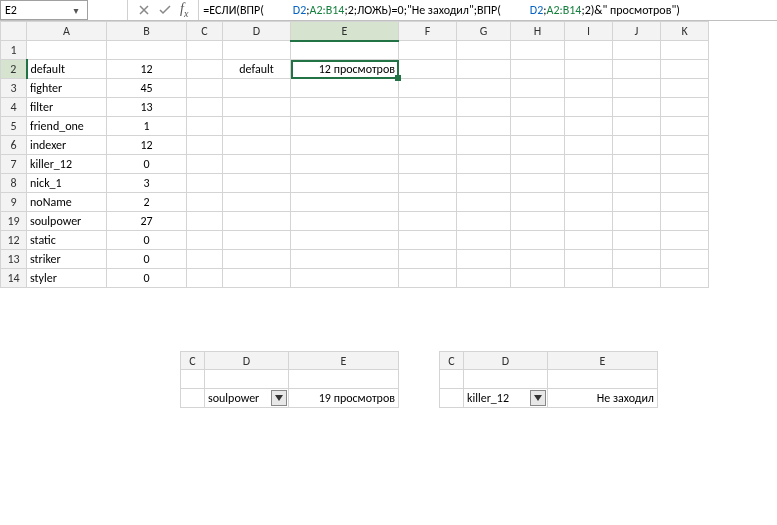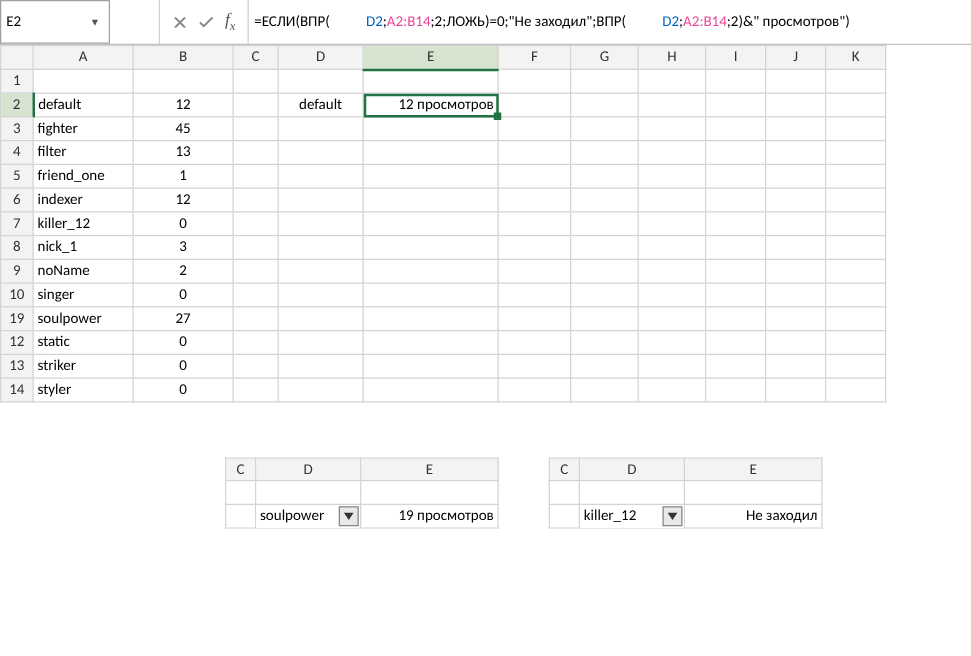--- a/index.html
+++ b/index.html
@@ -7,21 +7,21 @@
     margin: 0;
     font-family: Calibri, Arial, sans-serif;
     font-size: 12px;
     background: #fff;
     color: #000;
     width: 777px;
   }
   .formula-bar {
     display: flex;
     align-items: stretch;
-    height: 36px;
+    height: 21px;
     border-bottom: 1px solid #c0c0c0;
     background: #fff;
   }
   .namebox {
     width: 88px;
     border: 1px solid #a0a0a0;
     display: flex;
     align-items: center;
     padding: 0 4px;
     justify-content: space-between;
@@ -50,21 +50,21 @@
     display: flex;
     align-items: center;
     padding: 0 4px;
     font-family: Calibri, Arial, sans-serif;
     border-left: 1px solid #d0d0d0;
     white-space: nowrap;
     overflow: hidden;
   }
   .t-black { color:#000; }
   .t-blue { color:#0563C1;padding-left:29px; }
-  .t-green { color:#ec4899; }
+  .t-green { color:#15803d; }
 
   .sheet-area {
     position: relative;
     height: 310px;
     overflow: hidden;
   }
   table.grid {
     border-collapse: collapse;
     table-layout: fixed;
   }
@@ -335,34 +335,20 @@
           <td class=""></td>
           <td class=""></td>
           <td class=""></td>
           <td class=""></td>
           <td class=""></td>
         </tr>
         <tr>
           <th class="rowh">9</th>
           <td class="pink pink-l redborder-left">noName</td>
           <td class="pink pink-c redborder-right">2</td>
-          <td class=""></td>
-          <td class=""></td>
-          <td class=""></td>
-          <td class=""></td>
-          <td class=""></td>
-          <td class=""></td>
-          <td class=""></td>
-          <td class=""></td>
-          <td class=""></td>
-        </tr>
-        <tr>
-          <th class="rowh">10</th>
-          <td class="pink pink-l redborder-left">singer</td>
-          <td class="pink pink-c redborder-right">0</td>
           <td class=""></td>
           <td class=""></td>
           <td class=""></td>
           <td class=""></td>
           <td class=""></td>
           <td class=""></td>
           <td class=""></td>
           <td class=""></td>
           <td class=""></td>
         </tr>

